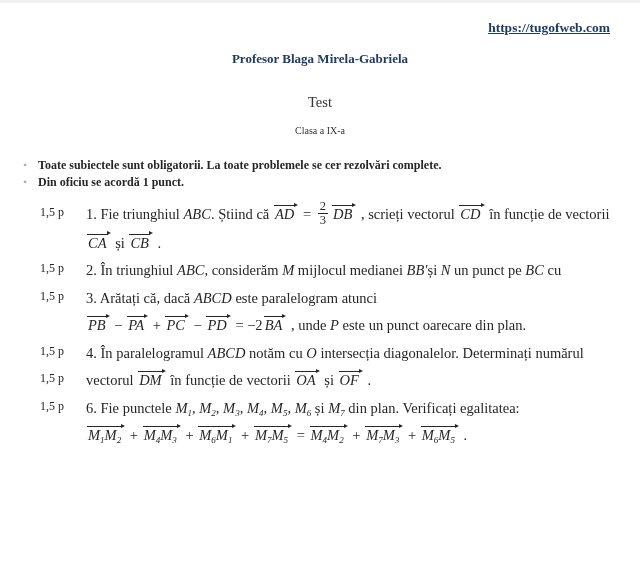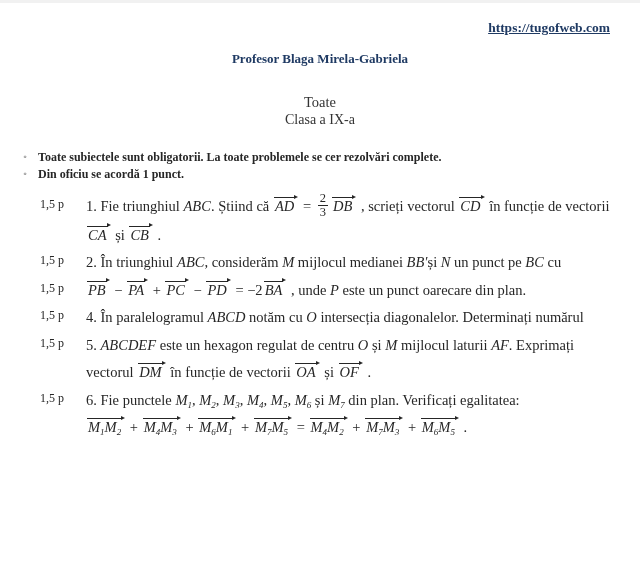--- a/index.html
+++ b/index.html
@@ -20,21 +20,21 @@
   .link-row { text-align:right; padding:15px 30px 0 0; }
   .link-row a {
     color:#1f3a63; font-weight:bold; font-size:13.5px;
     text-decoration:underline; cursor:pointer;
   }
   .prof {
     text-align:center; margin-top:15px;
     color:#1f3a63; font-weight:bold; font-size:13px;
   }
   .title { text-align:center; margin-top:27px; font-size:14.5px; color:#333; }
-  .subtitle { text-align:center; margin-top:1px; font-size:14px; color:#333; }
+  .subtitle { text-align:center; margin-top:14px; font-size:10px; color:#333; }
   
   .notes { margin:21px 0 0 12px; padding:0; list-style:none; }
   .notes li {
     display:flex; align-items:flex-start;
     font-size:12px; font-weight:bold; line-height:16.5px; color:#262626;
   }
   .notes .blt { width:26px; text-align:center; font-size:10px; line-height:16.5px; }
   
   .problems { margin:11px 0 0 40px; }
   .problem { display:flex; margin-bottom:0; }
@@ -71,21 +71,21 @@
 <body>
 
 <div class="page">
 
   <div class="link-row">
     <a href="#">https://tugofweb.com</a>
   </div>
 
   <div class="prof">Profesor Blaga Mirela-Gabriela</div>
 
-  <div class="title">Toate</div>
+  <div class="title">Test</div>
   <div class="subtitle">Clasa a IX-a</div>
 
   <ul class="notes">
     <li>
       <span class="blt">◦</span>
       <span>Toate subiectele sunt obligatorii. La toate problemele se cer rezolvări complete.</span>
     </li>
     <li>
       <span class="blt">◦</span>
       <span>Din oficiu se acordă 1 punct.</span>
@@ -105,35 +105,35 @@
     <div class="problem">
       <div class="pts">1,5 p</div>
       <div class="pbody">
         <div class="p-line">2. În triunghiul <i>ABC</i>, considerăm <i>M</i> mijlocul medianei <i>BB′</i>și <i>N</i> un punct pe <i>BC</i> cu</div>
       </div>
     </div>
 
     <div class="problem">
       <div class="pts">1,5 p</div>
       <div class="pbody">
+        <div class="p-line">3. Arătați că, dacă <i>ABCD</i> este paralelogram atunci</div>
         <div class="p-line"><span class="vec"><i>PB</i></span> − <span class="vec"><i>PA</i></span> + <span class="vec"><i>PC</i></span> − <span class="vec"><i>PD</i></span> = −2<span class="vec"><i>BA</i></span> , unde <i>P</i> este un punct oarecare din plan.</div>
       </div>
     </div>
 
     <div class="problem">
       <div class="pts">1,5 p</div>
       <div class="pbody">
         <div class="p-line">4. În paralelogramul <i>ABCD</i> notăm cu <i>O</i> intersecția diagonalelor. Determinați numărul</div>
       </div>
     </div>
 
     <div class="problem">
       <div class="pts">1,5 p</div>
       <div class="pbody">
-        <div class="p-line">5. <i>ABCDEF</i> este un hexagon regulat de centru <i>O</i> și <i>M</i> mijlocul laturii <i>AF</i>. Exprimați</div>
         <div class="p-line">vectorul <span class="vec"><i>DM</i></span> în funcție de vectorii <span class="vec"><i>OA</i></span> și <span class="vec"><i>OF</i></span> .</div>
       </div>
     </div>
 
     <div class="problem">
       <div class="pts">1,5 p</div>
       <div class="pbody">
         <div class="p-line">6. Fie punctele <span><i>M</i><sub>1</sub></span>, <span><i>M</i><sub>2</sub></span>, <span><i>M</i><sub>3</sub></span>, <span><i>M</i><sub>4</sub></span>, <span><i>M</i><sub>5</sub></span>, <span><i>M</i><sub>6</sub></span> și <span><i>M</i><sub>7</sub></span> din plan. Verificați egalitatea:</div>
         <div class="p-line"><span class="vec"><i>M</i><sub>1</sub><i>M</i><sub>2</sub></span> + <span class="vec"><i>M</i><sub>4</sub><i>M</i><sub>3</sub></span> + <span class="vec"><i>M</i><sub>6</sub><i>M</i><sub>1</sub></span> + <span class="vec"><i>M</i><sub>7</sub><i>M</i><sub>5</sub></span> = <span class="vec"><i>M</i><sub>4</sub><i>M</i><sub>2</sub></span> + <span class="vec"><i>M</i><sub>7</sub><i>M</i><sub>3</sub></span> + <span class="vec"><i>M</i><sub>6</sub><i>M</i><sub>5</sub></span> .</div>
       </div>

